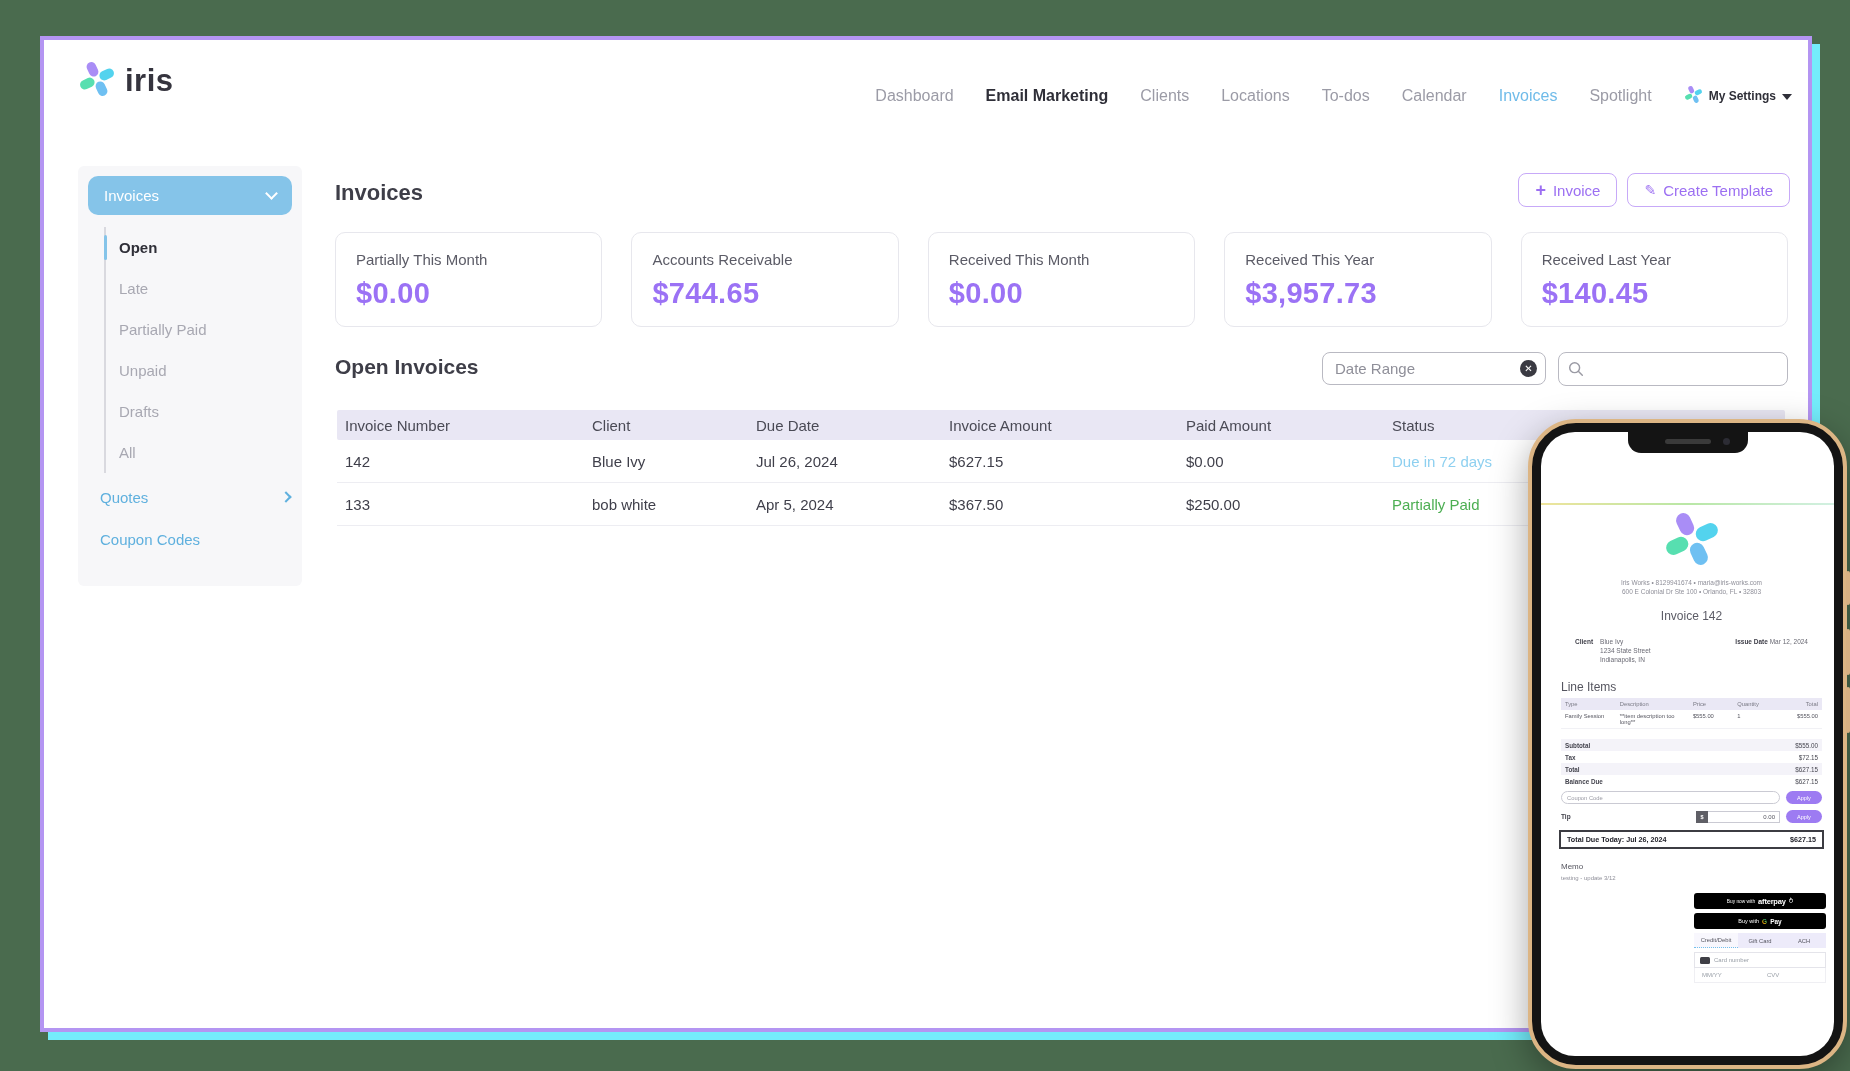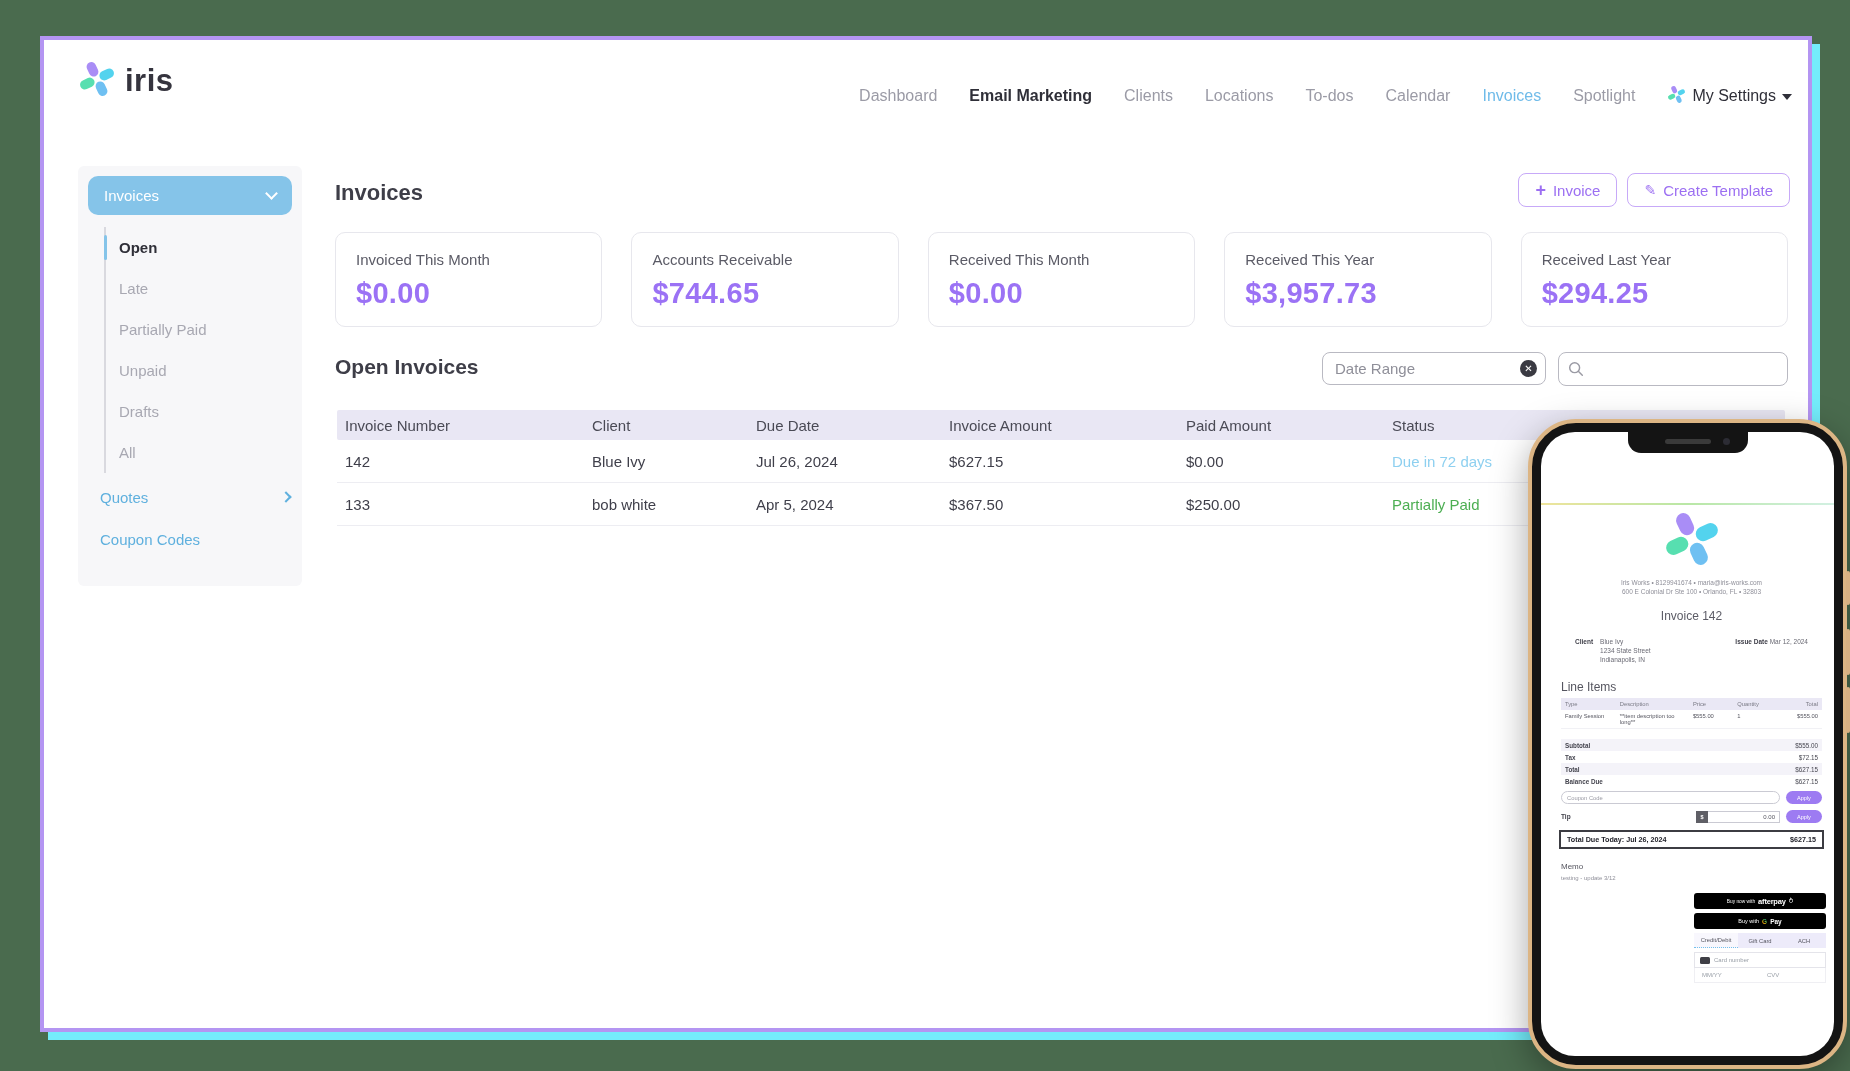--- a/index.html
+++ b/index.html
@@ -20,21 +20,21 @@
     background:#ffffff; border:4px solid #b495f2; z-index:1;
   }
   
   .logo { position:absolute; left:34px; top:20px; display:flex; align-items:center; gap:9px; }
   .logo-text { font-size:31px; font-weight:700; color:#35343e; letter-spacing:.5px; }
   .nav { position:absolute; top:44px; right:16px; display:flex; align-items:center; gap:32px; height:24px; }
   .nav-item { font-size:16px; color:#9b9ba6; white-space:nowrap; cursor:pointer; }
   .nav-item.strong { color:#2f2f38; font-weight:700; }
   .nav-item.blue { color:#6fbbe9; }
   .settings { display:flex; align-items:center; gap:6px; cursor:pointer; }
-  .settings .label { font-size:16px; color:#2f2f38; font-weight:400; }
+  .settings .label { font-size:12px; color:#2f2f38; font-weight:700; }
   .caret { width:0; height:0; border-left:5px solid transparent; border-right:5px solid transparent; border-top:6px solid #2f2f39; margin-top:2px; }
   
   .sidebar { position:absolute; left:34px; top:126px; width:224px; height:420px; background:#f7f7f9; border-radius:6px; }
   .side-head { margin:10px 10px 0; height:39px; background:#85c4e9; border-radius:10px; display:flex; align-items:center; justify-content:space-between; padding:0 16px; color:#fff; font-size:15px; cursor:pointer; }
   .chev-down { width:9px; height:9px; border-right:2.5px solid #fff; border-bottom:2.5px solid #fff; transform:rotate(45deg); margin-top:-5px; }
   .side-list { margin:12px 0 0 26px; border-left:2px solid #d9d9df; }
   .side-item { position:relative; height:41px; line-height:41px; padding-left:13px; font-size:15px; color:#a8a8b2; cursor:pointer; }
   .side-item.active { color:#2f2f38; font-weight:700; }
   .side-item.active::before { content:""; position:absolute; left:-2px; top:8px; width:3px; height:25px; background:#85c4e9; border-radius:2px; }
   .side-link { margin:6px 12px 0 22px; height:36px; display:flex; align-items:center; justify-content:space-between; font-size:15px; color:#5fb0de; cursor:pointer; }
@@ -197,38 +197,38 @@
       <span>Invoice</span>
     </button>
     <button class="btn">
       <span class="pencil">✎</span>
       <span>Create Template</span>
     </button>
   </div>
 
   <div class="stats">
     <div class="card">
-      <div class="card-label">Invoiced This Month</div>
+      <div class="card-label">Partially This Month</div>
       <div class="card-value">$0.00</div>
     </div>
     <div class="card">
       <div class="card-label">Accounts Receivable</div>
       <div class="card-value">$744.65</div>
     </div>
     <div class="card">
       <div class="card-label">Received This Month</div>
       <div class="card-value">$0.00</div>
     </div>
     <div class="card">
       <div class="card-label">Received This Year</div>
       <div class="card-value">$3,957.73</div>
     </div>
     <div class="card">
       <div class="card-label">Received Last Year</div>
-      <div class="card-value">$294.25</div>
+      <div class="card-value">$140.45</div>
     </div>
   </div>
 
   <div class="h2">Open Invoices</div>
 
   <div class="filters">
     <div class="daterange-wrap">
       <input class="input-daterange" placeholder="Date Range" style="">
       <span class="clear-dot">✕</span>
     </div>

